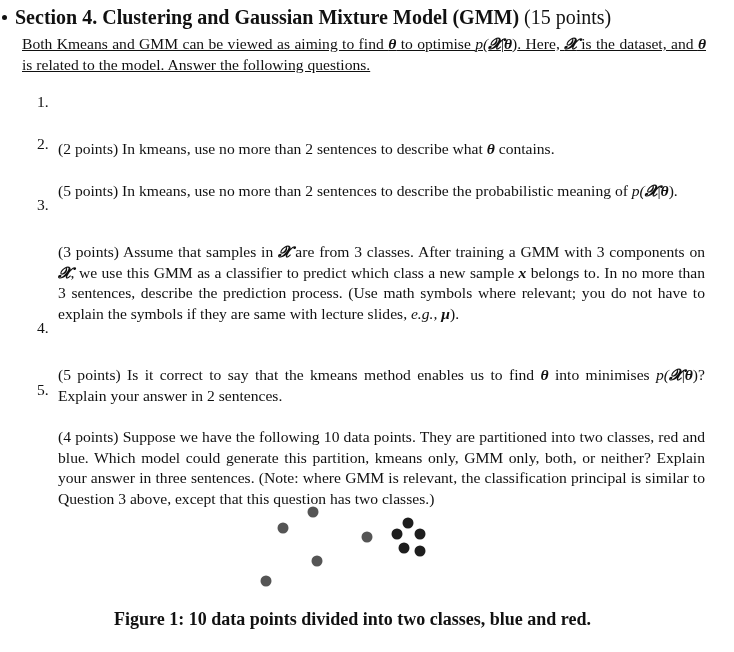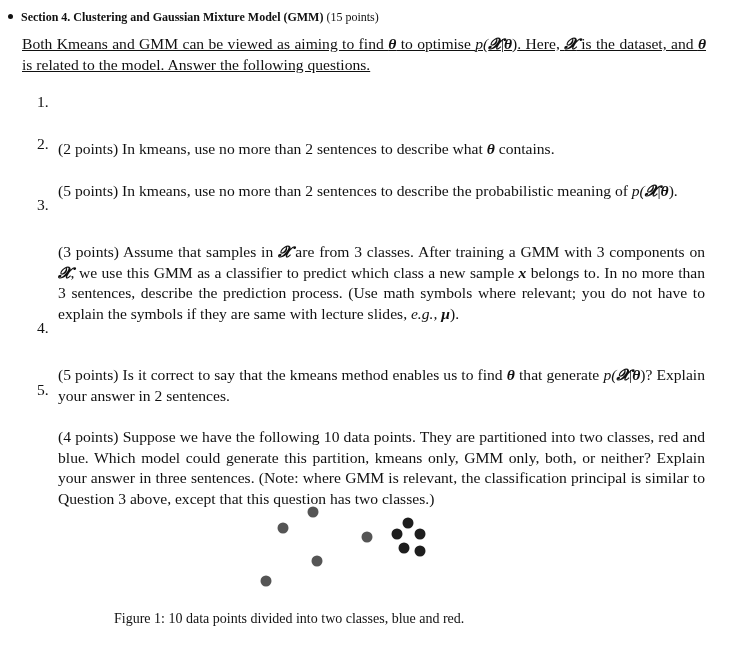--- a/index.html
+++ b/index.html
@@ -2,22 +2,22 @@
 <html><head>
 <meta charset="utf-8">
 <style>
   html, body { margin: 0; padding: 0; background: #ffffff; }
   body {
     width: 734px; height: 652px; position: relative; overflow: hidden;
     font-family: "Liberation Serif", "DejaVu Serif", serif;
     color: #111111; font-size: 15.6px;
   }
   .section-head {
-    position: absolute; left: 6px; top: 7px; width: 720px;
-    font-size: 12px; line-height: 20px;
+    position: absolute; left: 0; top: 7px; width: 720px;
+    font-size: 20px; line-height: 20px;
   }
   .bullet {
     display: inline-block; width: 5px; height: 5px; border-radius: 50%;
     background: #111; margin: 0 8px 3px 2px; vertical-align: middle;
   }
   .section-title { font-weight: bold; }
   .intro {
     position: absolute; left: 22px; top: 34px; width: 684px;
     line-height: 20.5px; text-align: justify; text-decoration: underline;
   }
@@ -33,21 +33,21 @@
   #q2 { top: 134px; }
   #q3 { top: 195px; }
   #q4 { top: 318px; }
   #q5 { top: 380px; }
   .figure {
     position: absolute; left: 240px; top: 500px; width: 210px; height: 95px;
   }
   .figure svg { width: 210px; height: 95px; display: block; }
   .caption {
     position: absolute; left: 114px; top: 609px; width: 500px;
-    line-height: 20px; font-size: 14px;
+    line-height: 20px; font-size: 18px; font-weight: bold;
   }
 </style>
 </head>
 <body>
 
 <div class="section-head">
   <span class="bullet"></span><span class="section-title">Section 4. Clustering and Gaussian Mixture Model (GMM)</span>
   <span>(15 points)</span>
 </div>
 
@@ -63,21 +63,21 @@
   <span class="body"><span>(5 points) In kmeans, use no more than 2 sentences to describe the probabilistic meaning of </span><span class="it">p(</span><span class="bm">𝓧</span><span>|</span><span class="bm">θ</span><span>).</span></span>
 </div>
 
 <div class="q" id="q3">
   <span class="num">3.</span>
   <span class="body"><span>(3 points) Assume that samples in </span><span class="bm">𝓧</span><span> are from 3 classes. After training a GMM with 3 components on </span><span class="bm">𝓧</span><span>, we use this GMM as a classifier to predict which class a new sample </span><span class="bm">x</span><span> belongs to. In no more than 3 sentences, describe the prediction process. (Use math symbols where relevant; you do not have to explain the symbols if they are same with lecture slides, </span><span class="it">e.g.,</span> <span class="bm">μ</span><span>).</span></span>
 </div>
 
 <div class="q" id="q4">
   <span class="num">4.</span>
-  <span class="body"><span>(5 points) Is it correct to say that the kmeans method enables us to find </span><span class="bm">θ</span><span> that generate </span><span class="it">p(</span><span class="bm">𝓧</span><span>|</span><span class="bm">θ</span><span>)</span><span>? Explain your answer in 2 sentences.</span></span>
+  <span class="body"><span>(5 points) Is it correct to say that the kmeans method enables us to find </span><span class="bm">θ</span><span> into minimises </span><span class="it">p(</span><span class="bm">𝓧</span><span>|</span><span class="bm">θ</span><span>)</span><span>? Explain your answer in 2 sentences.</span></span>
 </div>
 
 <div class="q" id="q5">
   <span class="num">5.</span>
   <span class="body">(4 points) Suppose we have the following 10 data points. They are partitioned into two classes, red and blue. Which model could generate this partition, kmeans only, GMM only, both, or neither? Explain your answer in three sentences. (Note: where GMM is relevant, the classification principal is similar to Question 3 above, except that this question has two classes.)</span>
 </div>
 
 <div class="figure">
   <svg id="scatter" viewBox="0 0 210 95" xmlns="http://www.w3.org/2000/svg">
       <circle cx="73" cy="12" r="5.5" fill="#555555"></circle>

